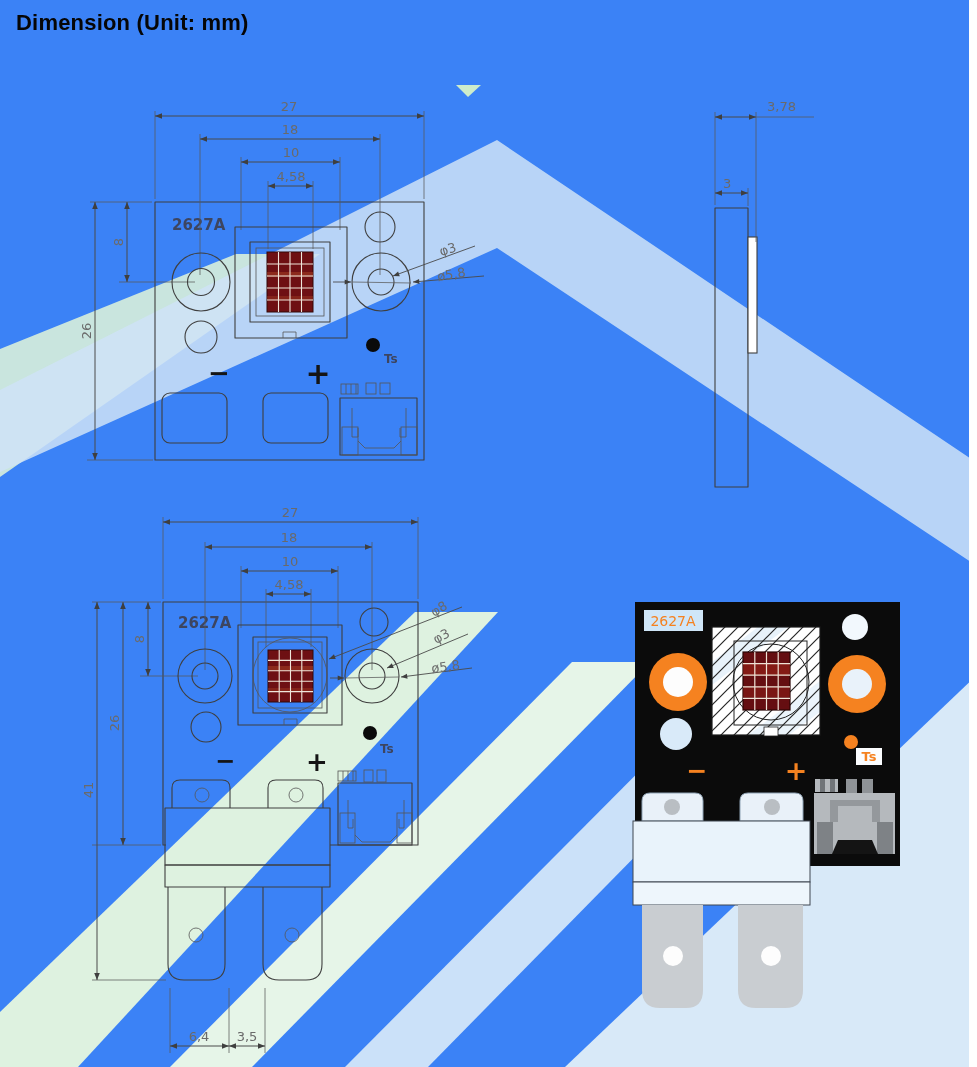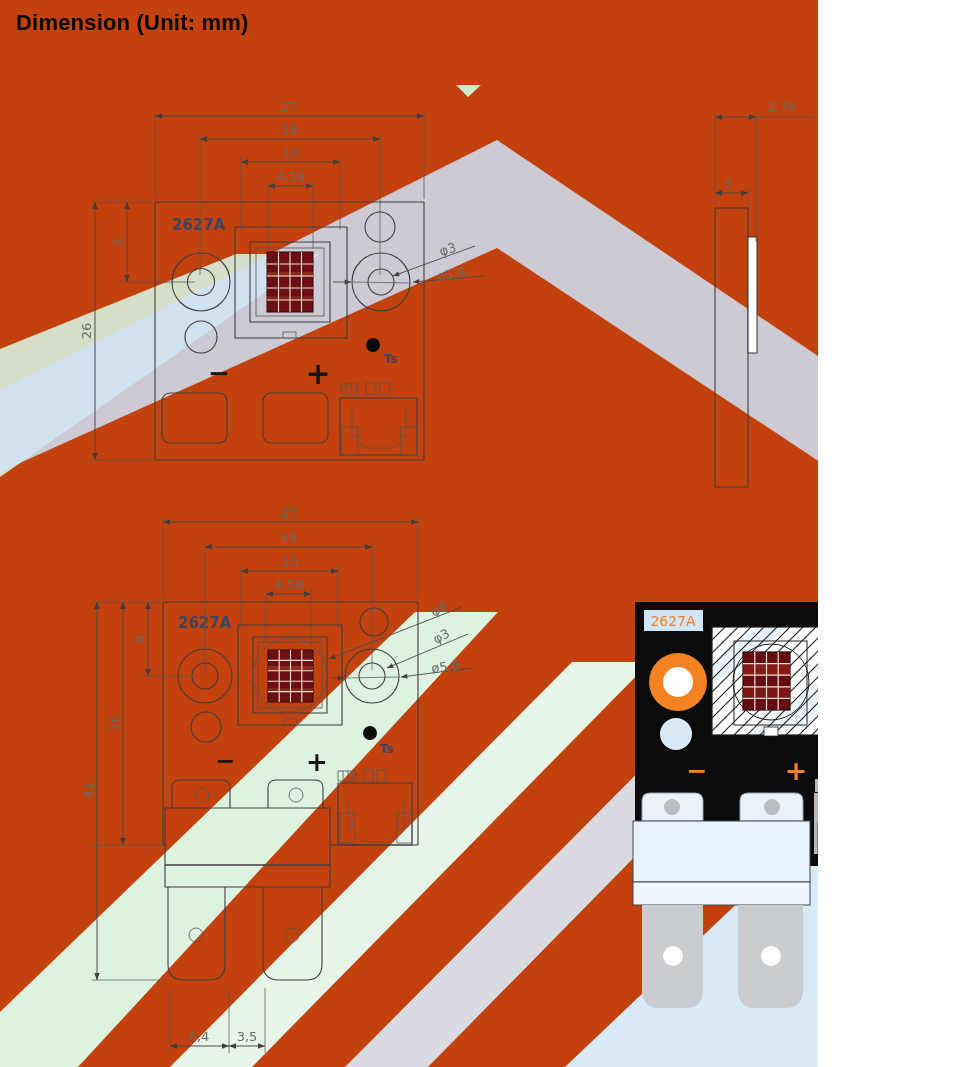--- a/index.html
+++ b/index.html
@@ -1,16 +1,16 @@
 <!DOCTYPE html>
 <html><head>
 <meta charset="utf-8">
 <style>
   html,body{margin:0;padding:0;background:#fff;}
-  .page{position:relative;width:818px;height:1067px;background:#c2410c;overflow:hidden;
+  .page{position:relative;width:969px;height:1067px;background:#3b82f6;overflow:hidden;
         font-family:"DejaVu Sans",sans-serif;}
   .layer{position:absolute;left:0;top:0;}
   .page-title{position:absolute;left:16px;top:10px;font-family:"Liberation Sans",sans-serif;
         font-weight:bold;font-size:22px;color:#060606;letter-spacing:.2px;z-index:3;}
   svg text{user-select:none;}
   .dt{font-family:"DejaVu Sans",sans-serif;font-size:13px;fill:#6a6a6a;}
   .mt{font-family:"DejaVu Sans",sans-serif;font-size:15px;font-weight:bold;fill:#3d4560;}
   .ts{font-family:"DejaVu Sans",sans-serif;font-size:12px;font-weight:bold;fill:#3d4560;}
   .sign{font-family:"DejaVu Sans",sans-serif;font-weight:bold;fill:#151515;}
   .osign{font-family:"DejaVu Sans",sans-serif;font-weight:bold;}

